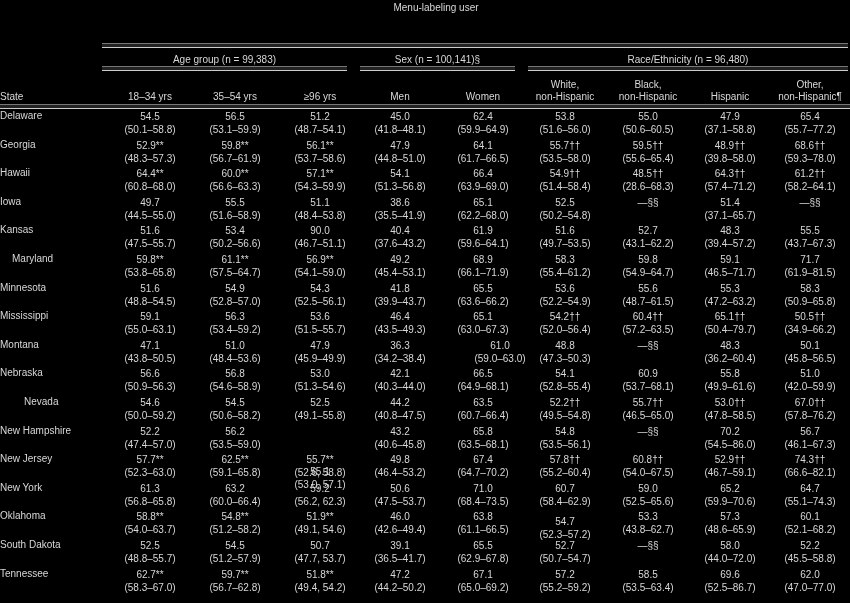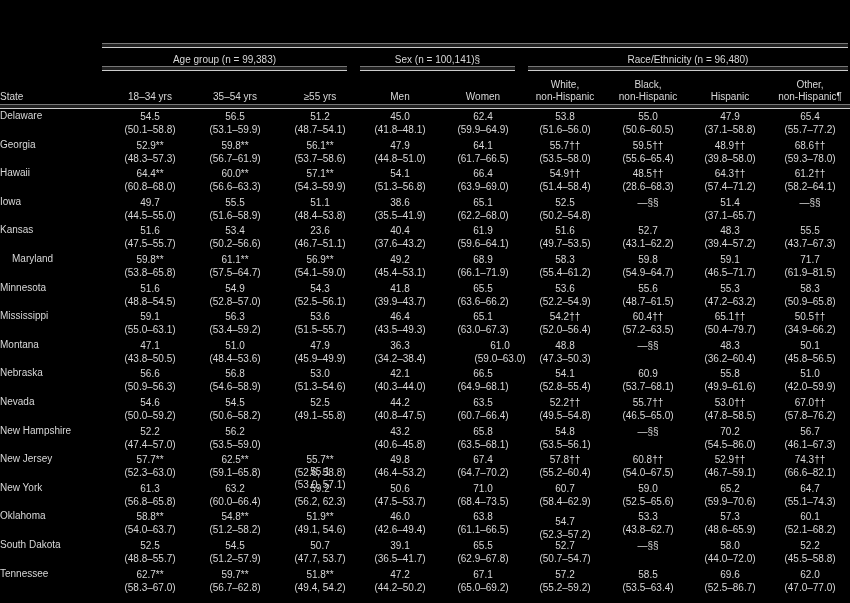--- a/index.html
+++ b/index.html
@@ -11,34 +11,35 @@
   .group { position:absolute; top:54px; text-align:center; white-space:nowrap; }
   .colhead { position:absolute; text-align:center; line-height:12px; white-space:nowrap; }
   .state { position:absolute; left:0; white-space:nowrap; }
   .cell { position:absolute; text-align:center; line-height:13px; white-space:nowrap; }
 </style>
 </head>
 <body>
 
 <div id="root">
   <div class="title">
+    <div>Menu-labeling user</div>
   </div>
   <div class="hrule" style="left:102px;width:746px;top:43px;"></div>
 
   <div class="group" style="left:102px;width:245px;">Age group (n = 99,383)</div>
   <div class="group" style="left:360px;width:155px;">Sex (n = 100,141)§</div>
   <div class="group" style="left:528px;width:320px;">Race/Ethnicity (n = 96,480)</div>
   <div class="hrule" style="left:102px;width:245px;top:66px;"></div>
   <div class="hrule" style="left:360px;width:155px;top:66px;"></div>
   <div class="hrule" style="left:528px;width:320px;top:66px;"></div>
 
   <div class="colhead" style="left:0;top:91px;">State</div>
   <div class="colhead" style="left:110px;width:80px;top:91px;">18–34 yrs</div>
   <div class="colhead" style="left:195px;width:80px;top:91px;">35–54 yrs</div>
-  <div class="colhead" style="left:280px;width:80px;top:91px;">≥55 yrs</div>
+  <div class="colhead" style="left:280px;width:80px;top:91px;">≥96 yrs</div>
   <div class="colhead" style="left:360px;width:80px;top:91px;">Men</div>
   <div class="colhead" style="left:443px;width:80px;top:91px;">Women</div>
   <div class="colhead" style="left:525px;width:80px;top:79px;">
       <div>White,</div>
       <div>non-Hispanic</div>
     </div>
   <div class="colhead" style="left:608px;width:80px;top:79px;">
       <div>Black,</div>
       <div>non-Hispanic</div>
     </div>
@@ -201,21 +202,21 @@
       <div class="state" style="top: 224.4px;">Kansas</div>
       <div class="cell" style="left: 110px; width: 80px; top: 224.4px;">
         <div>51.6</div>
         <div>(47.5–55.7)</div>
       </div>
       <div class="cell" style="left: 195px; width: 80px; top: 224.4px;">
         <div>53.4</div>
         <div>(50.2–56.6)</div>
       </div>
       <div class="cell" style="left: 280px; width: 80px; top: 224.4px;">
-        <div>23.6</div>
+        <div>90.0</div>
         <div>(46.7–51.1)</div>
       </div>
       <div class="cell" style="left: 360px; width: 80px; top: 224.4px;">
         <div>40.4</div>
         <div>(37.6–43.2)</div>
       </div>
       <div class="cell" style="left: 443px; width: 80px; top: 224.4px;">
         <div>61.9</div>
         <div>(59.6–64.1)</div>
       </div>
@@ -413,21 +414,21 @@
         <div>(53.7–68.1)</div>
       </div>
       <div class="cell" style="left: 690px; width: 80px; top: 367.4px;">
         <div>55.8</div>
         <div>(49.9–61.6)</div>
       </div>
       <div class="cell" style="left: 770px; width: 80px; top: 367.4px;">
         <div>51.0</div>
         <div>(42.0–59.9)</div>
       </div>
-      <div class="state" style="top: 396px;">Nevada</div>
+      <div class="state" style="top: 396px; padding-left: 24px;">Nevada</div>
       <div class="cell" style="left: 110px; width: 80px; top: 396px;">
         <div>54.6</div>
         <div>(50.0–59.2)</div>
       </div>
       <div class="cell" style="left: 195px; width: 80px; top: 396px;">
         <div>54.5</div>
         <div>(50.6–58.2)</div>
       </div>
       <div class="cell" style="left: 280px; width: 80px; top: 396px;">
         <div>52.5</div>

